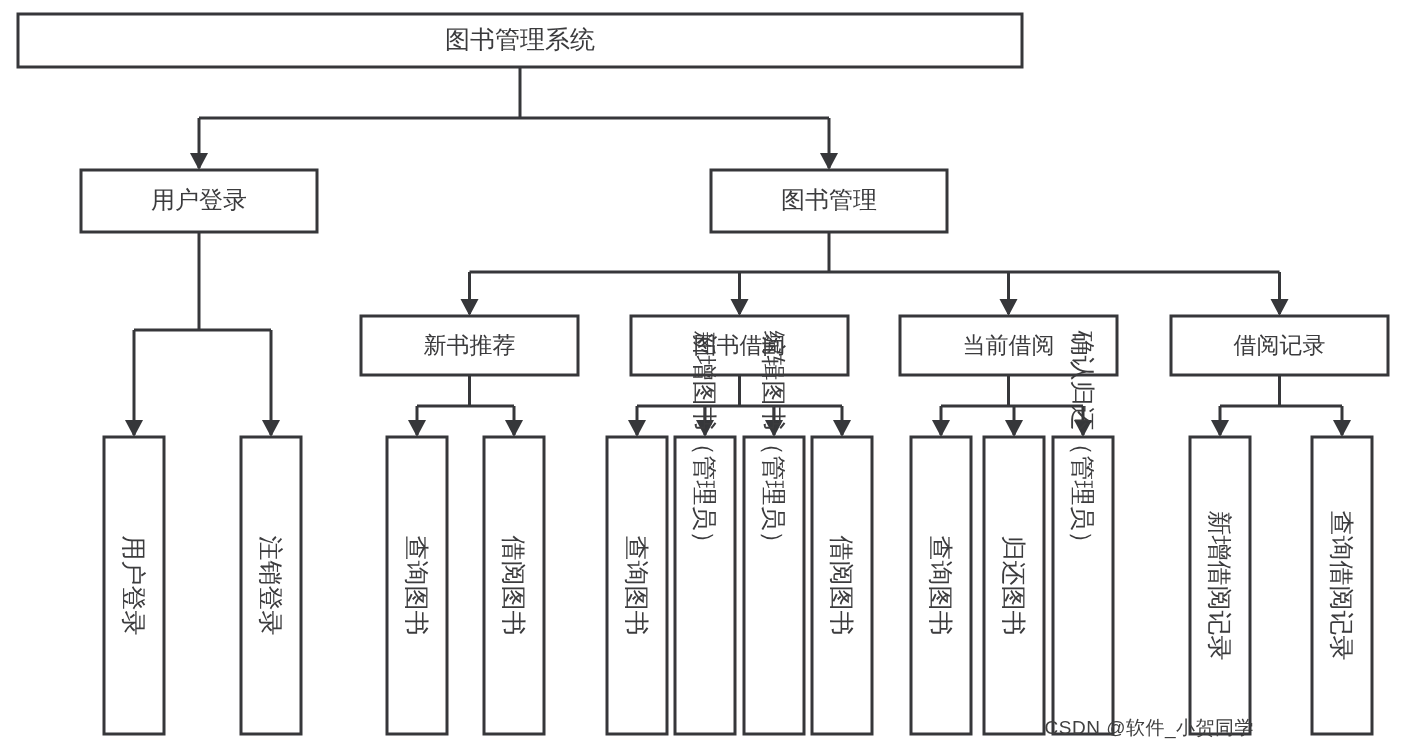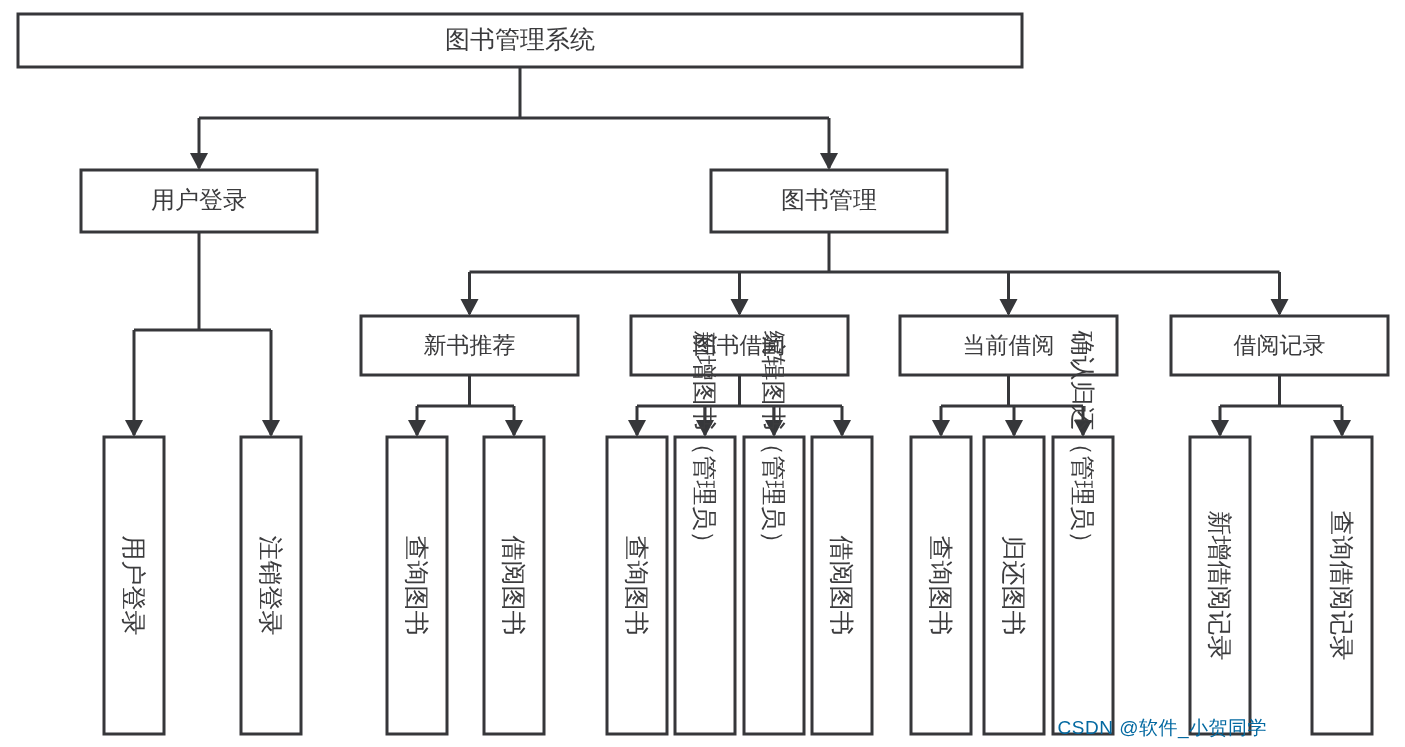--- a/index.html
+++ b/index.html
@@ -49,25 +49,25 @@
   .connector {
     stroke: #36373a;
     stroke-width: 3;
     fill: none;
   }
   .arrow-head {
     fill: #36373a;
   }
   .watermark {
     position: absolute;
-    right: 7px;
+    right: 20px;
     bottom: 6px;
     font-family: "Liberation Sans", "DejaVu Sans", sans-serif;
     font-size: 19px;
-    color: #0369a1;
+    color: #404040;
     white-space: nowrap;
     letter-spacing: 0.5px;
     margin-top: 45px;
   }
 </style>
 </head>
 <body>
 
 <div id="diagram-root">
   <svg class="diagram" viewBox="0 0 1405 747" xmlns="http://www.w3.org/2000/svg">

